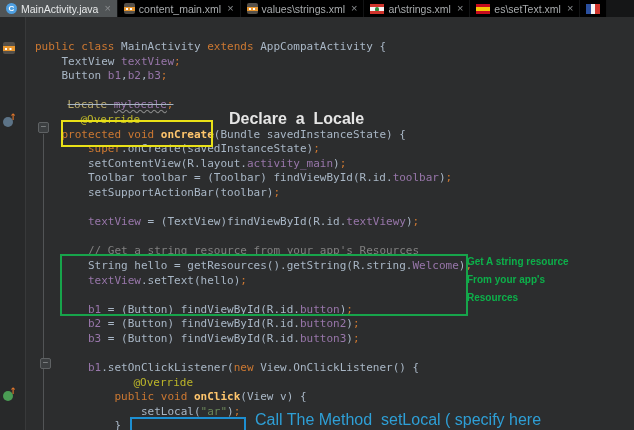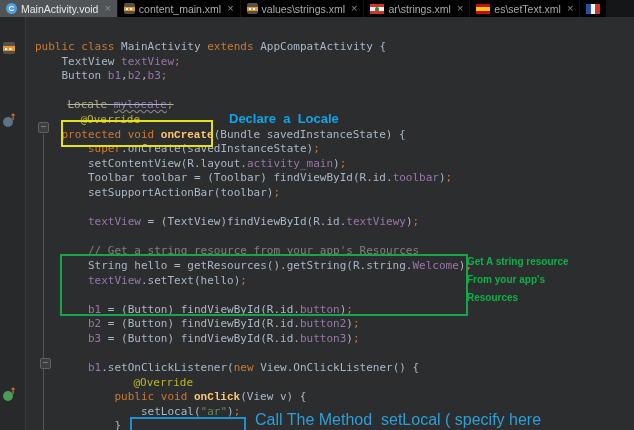--- a/index.html
+++ b/index.html
@@ -48,41 +48,41 @@
   .android-gutter::after{content:"";position:absolute;left:2px;top:5.5px;width:2px;height:2px;
         background:#fff;box-shadow:4.5px 0 0 #fff;}
   
   #code{position:absolute;left:26px;top:0;width:608px;height:413px;padding-top:23px;
         font-size:11px;line-height:14.6px;white-space:pre;}
   .code-line{height:14.6px;padding-left:9px;}
   .seg-pln{color:#a9b7c6;}
   .seg-kw{color:#cc7832;}
   .seg-cls{color:#a9b7c6;}
   .seg-fld{color:#9876aa;}
-  .seg-mth{color:#ffc66d;font-weight:600;font-family:Liberation Mono, monospace;}
+  .seg-mth{color:#ffc66d;font-weight:600;}
   .seg-ann{color:#bbb529;margin-left:19px;}
   .seg-str{color:#6a8759;}
   .seg-cmt{color:#808080;}
   .seg-res{color:#9876aa;}
   .seg-semi{color:#cc7832;}
   .seg-strike{text-decoration:line-through;text-decoration-color:#a9b7c6;}
   .seg-olive{color:#b9a96b;margin-left:6px;}
   .wavy-inner{text-decoration:underline wavy #8a8a8a;text-decoration-skip-ink:none;}
   
   .ov-box{position:absolute;border-style:solid;border-width:2px;background:transparent;}
   .ov-note{position:absolute;font-family:"Liberation Sans",sans-serif;white-space:pre;}
 </style>
 </head>
 <body>
 
 <div id="app">
   <div id="tab-bar">
       <div class="tab active">
         <span class="tab-icon icon-class-icon">C</span>
-        <span>MainActivity.void</span>
+        <span>MainActivity.java</span>
         <span class="tab-close">×</span>
       </div>
       <div class="tab">
         <span class="tab-icon icon-android-file-icon"></span>
         <span>content_main.xml</span>
         <span class="tab-close">×</span>
       </div>
       <div class="tab">
         <span class="tab-icon icon-android-file-icon"></span>
         <span>values\strings.xml</span>
@@ -103,21 +103,21 @@
       </div>
     </div>
   <div id="editor">
     <div id="gutter"></div>
     <div id="fold-line"></div>
     <div id="code"><div class="code-line"><span class="seg-kw">public class </span><span class="seg-cls">MainActivity </span><span class="seg-kw">extends </span><span class="seg-pln">AppCompatActivity {</span></div><div class="code-line"><span class="seg-pln">    TextView </span><span class="seg-fld">textView</span><span class="seg-semi">;</span></div><div class="code-line"><span class="seg-pln">    Button </span><span class="seg-fld">b1</span><span class="seg-pln">,</span><span class="seg-fld">b2</span><span class="seg-pln">,</span><span class="seg-fld">b3</span><span class="seg-semi">;</span></div><div class="code-line">&nbsp;</div><div class="code-line"><span class="seg-pln">    </span><span class="seg-olive seg-strike">Locale </span><span class="seg-fld seg-strike"><span class="wavy-inner">mylocale</span></span><span class="seg-semi seg-strike">;</span></div><div class="code-line"><span class="seg-pln">    </span><span class="seg-ann">@Override</span></div><div class="code-line"><span class="seg-pln">    </span><span class="seg-kw">protected void </span><span class="seg-mth">onCreate</span><span class="seg-pln">(Bundle savedInstanceState) {</span></div><div class="code-line"><span class="seg-pln">        </span><span class="seg-kw">super</span><span class="seg-pln">.onCreate(savedInstanceState)</span><span class="seg-semi">;</span></div><div class="code-line"><span class="seg-pln">        setContentView(R.layout.</span><span class="seg-res">activity_main</span><span class="seg-pln">)</span><span class="seg-semi">;</span></div><div class="code-line"><span class="seg-pln">        Toolbar toolbar = (Toolbar) findViewById(R.id.</span><span class="seg-res">toolbar</span><span class="seg-pln">)</span><span class="seg-semi">;</span></div><div class="code-line"><span class="seg-pln">        setSupportActionBar(toolbar)</span><span class="seg-semi">;</span></div><div class="code-line">&nbsp;</div><div class="code-line"><span class="seg-pln">        </span><span class="seg-fld">textView</span><span class="seg-pln"> = (TextView)findViewById(R.id.</span><span class="seg-res">textViewy</span><span class="seg-pln">)</span><span class="seg-semi">;</span></div><div class="code-line">&nbsp;</div><div class="code-line"><span class="seg-pln">        </span><span class="seg-cmt">// Get a string resource from your app's Resources</span></div><div class="code-line"><span class="seg-pln">        String hello = getResources().getString(R.string.</span><span class="seg-res">Welcome</span><span class="seg-pln">)</span><span class="seg-semi">;</span></div><div class="code-line"><span class="seg-pln">        </span><span class="seg-fld">textView</span><span class="seg-pln">.setText(hello)</span><span class="seg-semi">;</span></div><div class="code-line">&nbsp;</div><div class="code-line"><span class="seg-pln">        </span><span class="seg-fld">b1</span><span class="seg-pln"> = (Button) findViewById(R.id.</span><span class="seg-res">button</span><span class="seg-pln">)</span><span class="seg-semi">;</span></div><div class="code-line"><span class="seg-pln">        </span><span class="seg-fld">b2</span><span class="seg-pln"> = (Button) findViewById(R.id.</span><span class="seg-res">button2</span><span class="seg-pln">)</span><span class="seg-semi">;</span></div><div class="code-line"><span class="seg-pln">        </span><span class="seg-fld">b3</span><span class="seg-pln"> = (Button) findViewById(R.id.</span><span class="seg-res">button3</span><span class="seg-pln">)</span><span class="seg-semi">;</span></div><div class="code-line">&nbsp;</div><div class="code-line"><span class="seg-pln">        </span><span class="seg-fld">b1</span><span class="seg-pln">.setOnClickListener(</span><span class="seg-kw">new </span><span class="seg-pln">View.OnClickListener() {</span></div><div class="code-line"><span class="seg-pln">            </span><span class="seg-ann">@Override</span></div><div class="code-line"><span class="seg-pln">            </span><span class="seg-kw">public void </span><span class="seg-mth">onClick</span><span class="seg-pln">(View v) {</span></div><div class="code-line"><span class="seg-pln">                setLocal(</span><span class="seg-str">"ar"</span><span class="seg-pln">)</span><span class="seg-semi">;</span></div><div class="code-line"><span class="seg-pln">            }</span></div></div>
     <div id="overlay-layer">
         <div class="ov-box" style="left: 61px; top: 103px; width: 148px; height: 23px; border-color: rgb(233, 225, 23);"></div>
         <div class="ov-box" style="left: 60px; top: 237px; width: 404px; height: 58px; border-color: rgb(23, 164, 75);"></div>
         <div class="ov-box" style="left: 130px; top: 400px; width: 112px; height: 21px; border-color: rgb(29, 143, 210);"></div>
-        <div class="ov-note" style="left: 229px; top: 93px; color: #0ea5e9; font-size: 13px; font-weight: 700; line-height: 18px;">Declare  a  Locale</div>
+        <div class="ov-note" style="left: 229px; top: 93px; color: #e5e5e5; font-size: 16px; font-weight: 700; line-height: 18px;">Declare  a  Locale</div>
         <div class="ov-note" style="left: 467px; top: 236px; color: rgb(12, 176, 74); font-size: 10px; font-weight: 700; line-height: 18px;">Get A string resource
 From your app's
 Resources</div>
         <div class="ov-note" style="left: 255px; top: 393px; color: rgb(46, 159, 214); font-size: 16px; font-weight: 500; line-height: 20px;">Call The Method  setLocal ( specify here
 the name  Of your language values file)</div>
       </div>
   <div class="gutter-icon android-gutter" style="left: 3px; top: 25px;"></div>
       <div class="gutter-icon override-icon override-blue" style="left: 3px; top: 100px;"></div>
       <div class="gutter-icon fold-box" style="left: 38px; top: 105px;">–</div>
       <div class="gutter-icon fold-box" style="left: 40px; top: 341px;">–</div>

